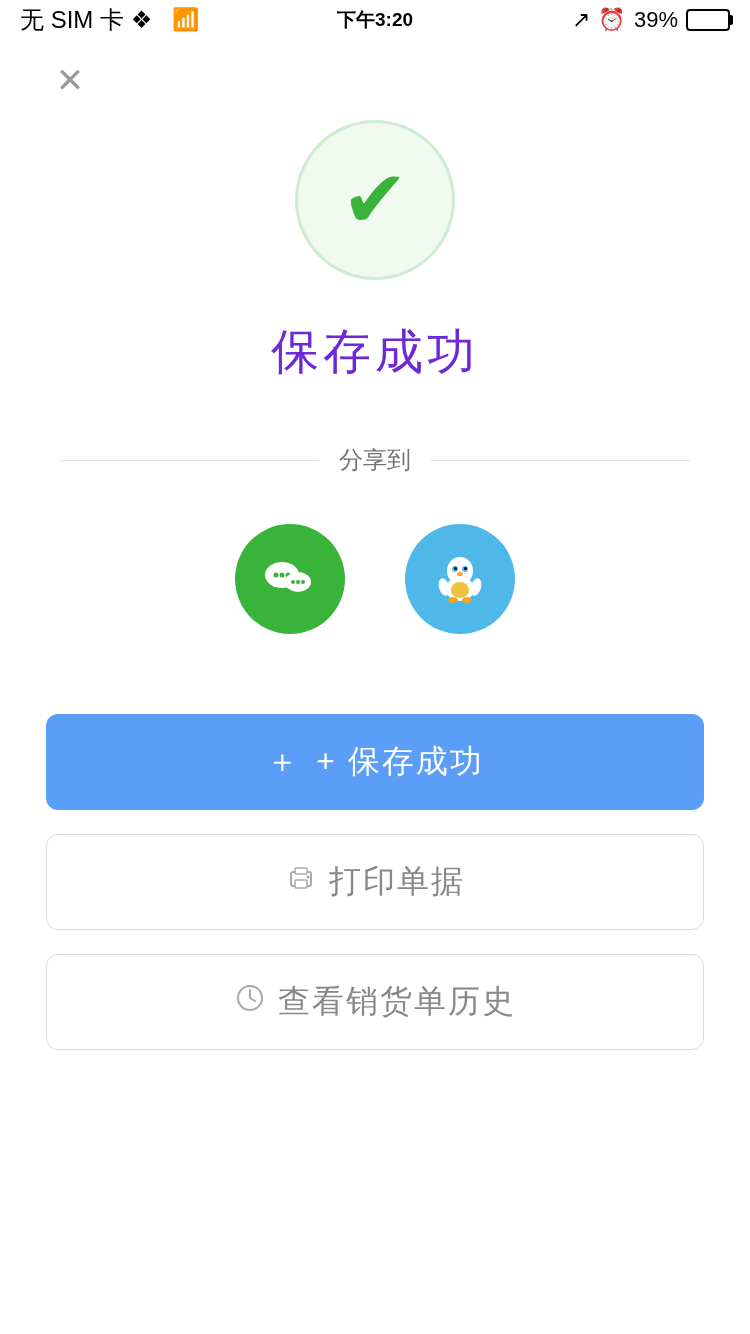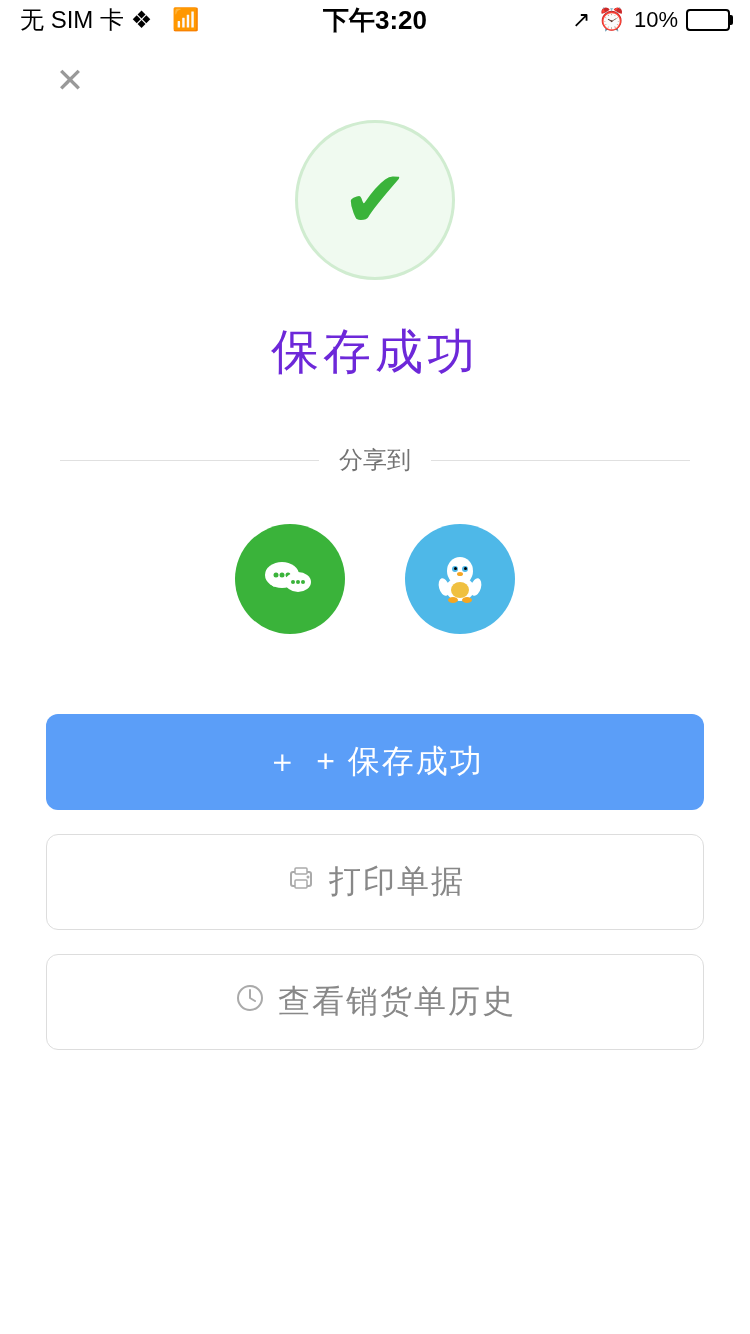--- a/index.html
+++ b/index.html
@@ -26,21 +26,21 @@
     }
     .status-left {
       font-size: 24px;
       color: #000;
       font-weight: 500;
       display: flex;
       align-items: center;
       gap: 20px;
     }
     .status-center {
-      font-size: 26px;
+      font-size: 19px;
       font-weight: 600;
       color: #000;
       position: absolute;
       left: 50%;
       transform: translateX(-50%);
     }
     .status-right {
       display: flex;
       align-items: center;
       gap: 8px;
@@ -221,21 +221,21 @@
 
 <div class="status-bar">
   <div class="status-left">
     <span>无 SIM 卡 ❖</span>
     <span class="wifi-icon">📶</span>
   </div>
   <div class="status-center">下午3:20</div>
   <div class="status-right">
     <span>↗</span>
     <span>⏰</span>
-    <span>10%</span>
+    <span>39%</span>
     <span class="battery-bar">
       <span class="battery-fill"></span>
     </span>
   </div>
 </div>
 
 <div class="close-btn">
   <span class="close-icon-svg">✕</span>
 </div>
 

